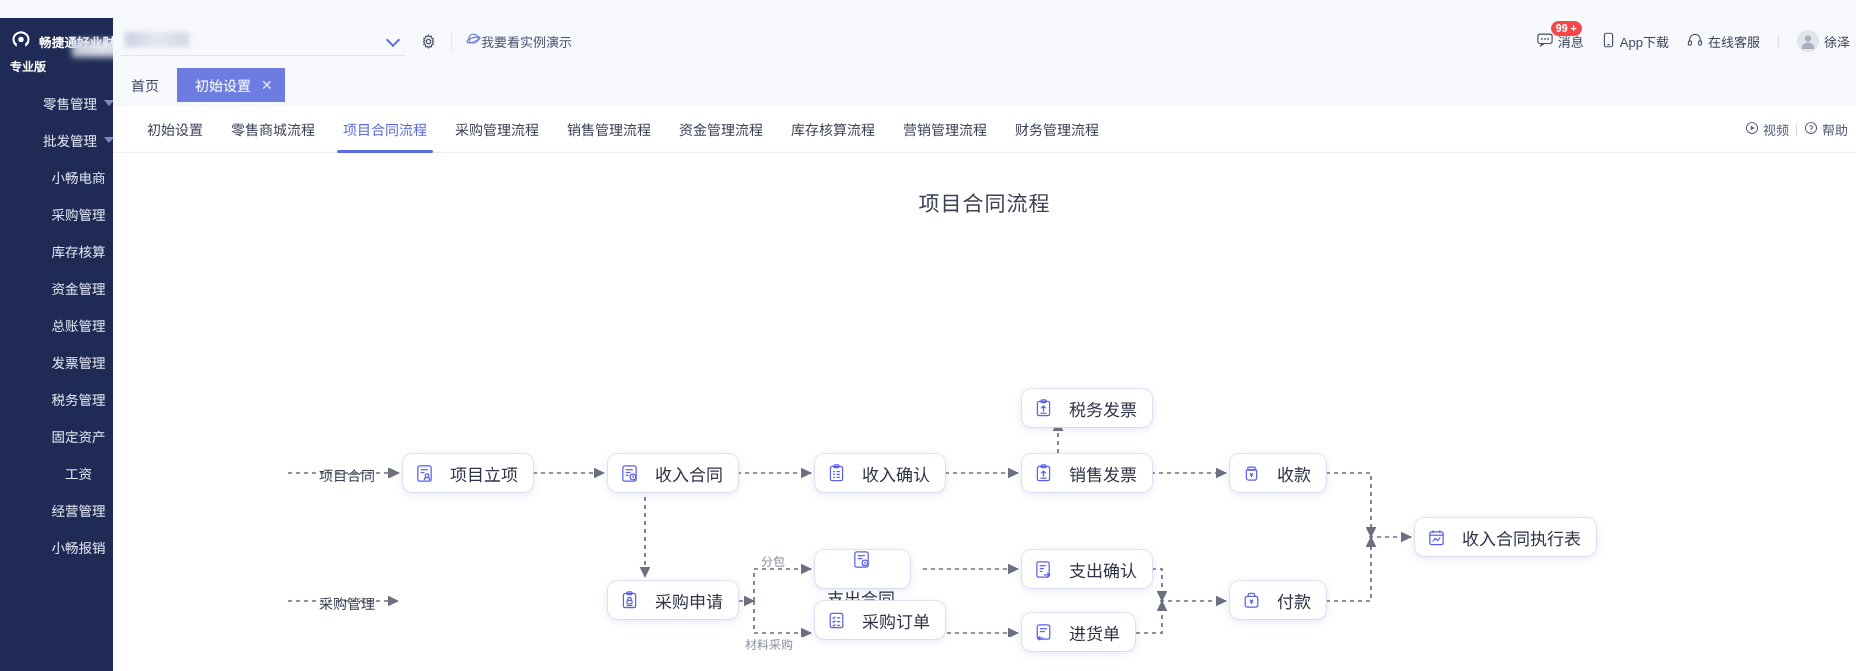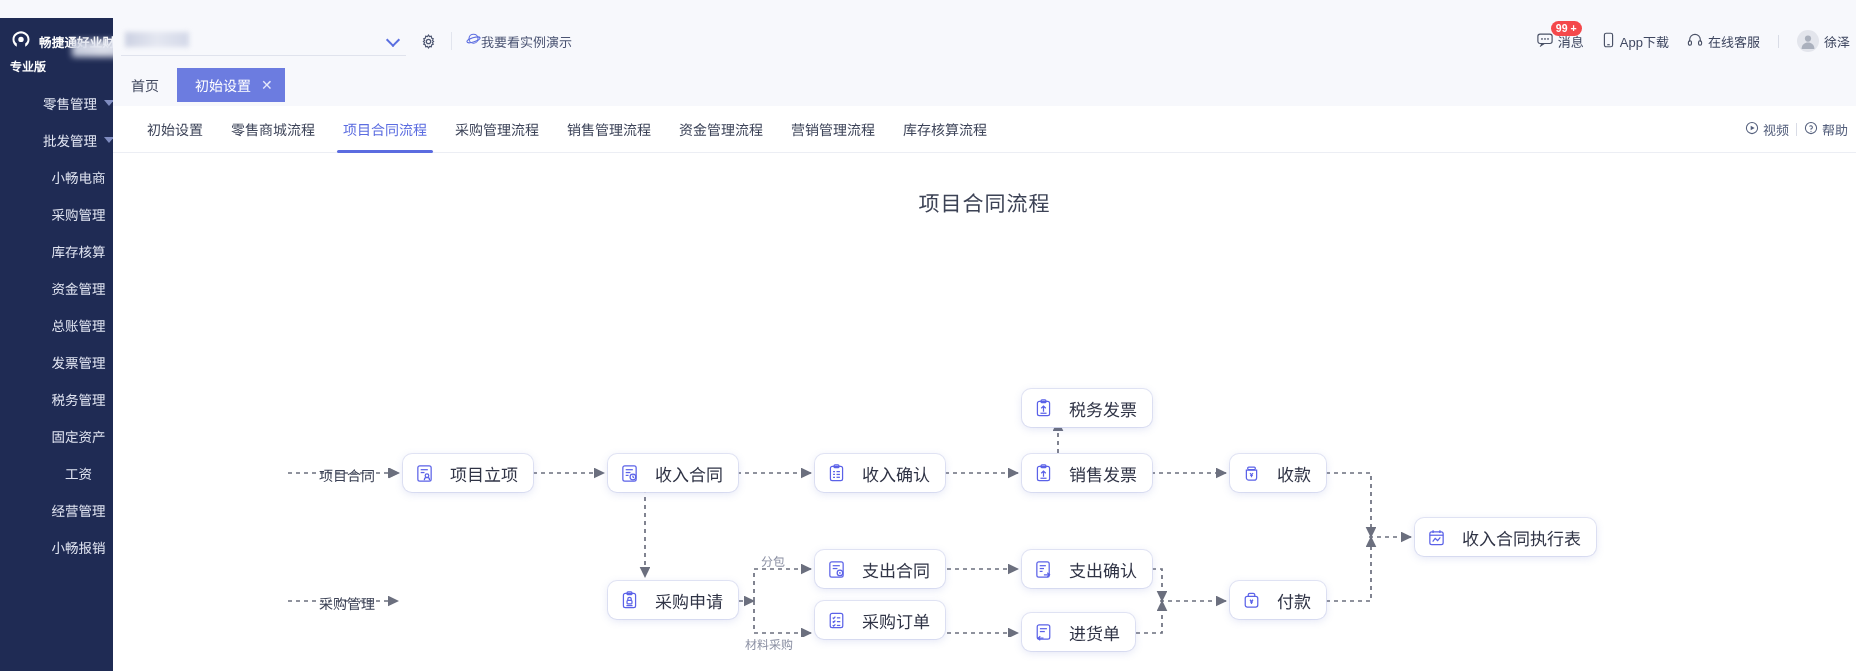--- a/index.html
+++ b/index.html
@@ -317,24 +317,27 @@
       <div class="subtab">
         <span>采购管理流程</span>
         </div>
       <div class="subtab">
         <span>销售管理流程</span>
         </div>
       <div class="subtab">
         <span>资金管理流程</span>
         </div>
       <div class="subtab">
+        <span>库存核算流程</span>
+        </div>
+      <div class="subtab">
         <span>营销管理流程</span>
         </div>
       <div class="subtab">
-        <span>库存核算流程</span>
+        <span>财务管理流程</span>
         </div>
 
       <div class="subtabs-right">
         <span class="link-ic">
           <span>
             <svg viewBox="0 0 16 16" width="14" height="14" fill="none" stroke="#55607d" stroke-width="1.2">
               <circle cx="8" cy="8" r="6.4"></circle>
               <path d="M6.5 5.4 L11 8 L6.5 10.6 Z" fill="#55607d" stroke="none"></path>
             </svg>
           </span>
@@ -499,21 +502,21 @@
             <rect x="3.6" y="2.6" width="12.8" height="15" rx="2"></rect>
             <rect x="7.4" y="1" width="5.2" height="2.8" rx="1"></rect>
             <path d="M8.2 9.8 V8.4 A1.8 1.8 0 0 1 11.8 8.4 V9.8"></path>
             <rect x="7.4" y="9.8" width="5.2" height="3.8" rx="1"></rect>
             <line x1="6.8" y1="15.4" x2="13.2" y2="15.4"></line>
           </svg>
         </span>
         <span>采购申请</span>
       </div>
 
-      <div class="node" style="left:702px;top:333px;">
+      <div class="node" style="left:702px;top:333px;flex-direction:column;">
         <span class="ico">
           <svg viewBox="0 0 20 20" width="19" height="19" fill="none" stroke="#5b62e8" stroke-width="1.3">
             <rect x="3" y="2" width="14" height="16" rx="2"></rect>
             <line x1="6" y1="6" x2="13.5" y2="6"></line>
               <line x1="6" y1="9" x2="11" y2="9"></line>
             <circle cx="13.6" cy="13.6" r="2.9"></circle>
               <circle cx="13.6" cy="13.6" r=".9" fill="#5b62e8" stroke="none"></circle>
           </svg>
         </span>
         <span>支出合同</span>

